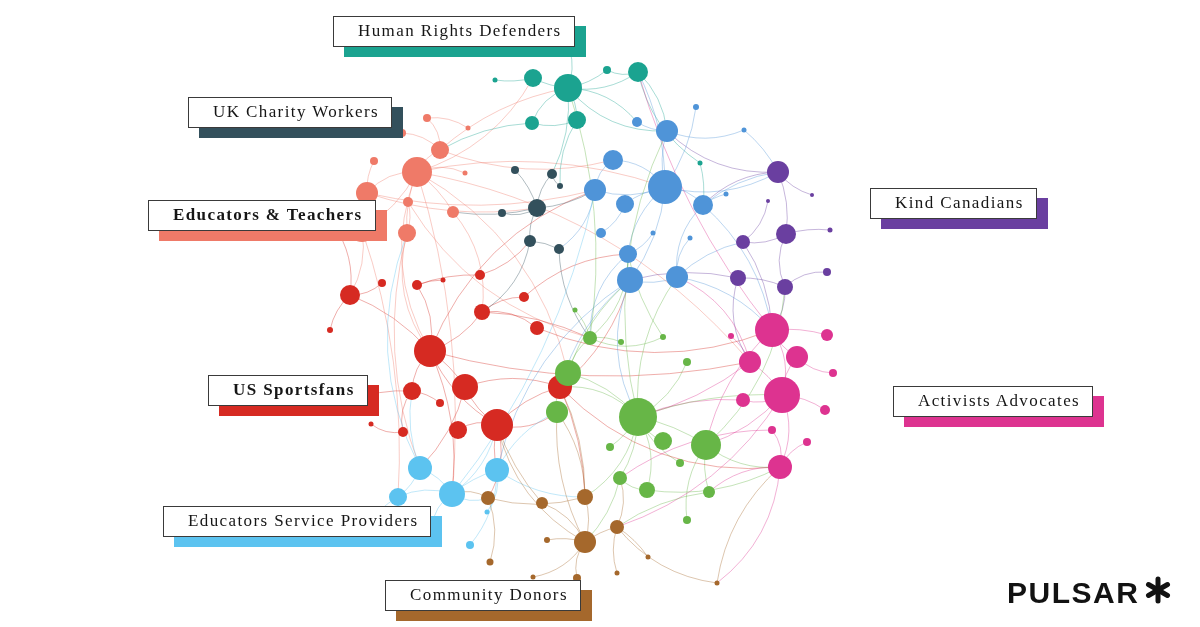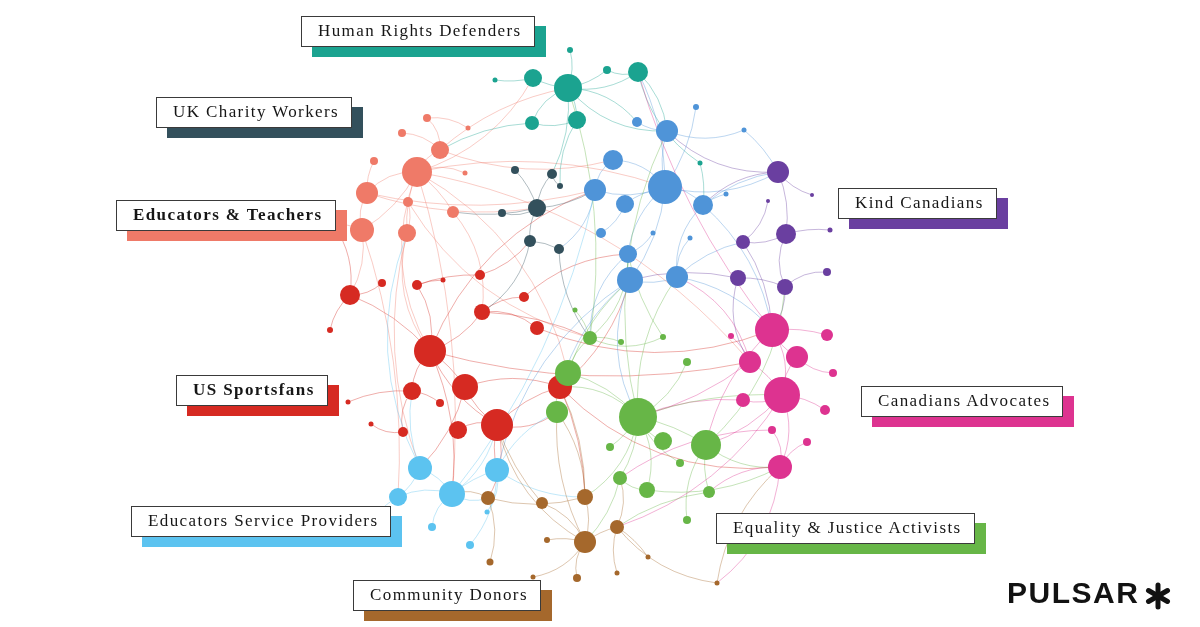--- a/index.html
+++ b/index.html
@@ -7,30 +7,31 @@
     width:1200px;height:627px;position:relative;overflow:hidden;
     background:#ffffff;
     font-family:"Liberation Serif","DejaVu Serif",serif;
   }
   #net{position:absolute;left:0;top:0;z-index:1;}
   #labels{position:absolute;left:0;top:0;width:1200px;height:627px;z-index:3;pointer-events:none;}
   .tag{
     position:absolute;
     background:#ffffff;
     border:1.5px solid #3a3a3a;
-    padding:4px 12px 5px 16px;
+    padding:4px 12px 5px 24px;
     font-size:17px;
     letter-spacing:1.4px;
     color:#161616;
     white-space:nowrap;
     pointer-events:auto;
+    margin-left:32px;
   }
   .logo{
     position:absolute;left:1007px;top:576px;z-index:4;
-    display:flex;align-items:flex-end;gap:5px;
+    display:flex;align-items:flex-start;gap:5px;
     font-family:"Liberation Sans","DejaVu Sans",sans-serif;
     font-weight:700;font-size:30px;letter-spacing:1.5px;color:#121212;
   }
   .logo svg{display:block;}
 </style>
 </head>
 <body>
 
 <svg id="net" width="1200" height="627">
     <path d="M568,88 Q549.5,86.5 533,78" fill="none" stroke="#1ba390" stroke-width="1" stroke-opacity="0.38"></path>
@@ -377,23 +378,22 @@
     <circle cx="648" cy="557" r="2.5" fill="#a5682c"></circle>
     <circle cx="717" cy="583" r="2.5" fill="#a5682c"></circle>
   </svg>
 
 <div id="labels">
     <div class="tag" style="left: 301px; top: 16px; box-shadow: rgb(27, 163, 144) 11px 10px 0px;">Human Rights Defenders</div>
     <div class="tag" style="left: 156px; top: 97px; box-shadow: rgb(51, 80, 92) 11px 10px 0px;">UK Charity Workers</div>
     <div class="tag" style="left: 838px; top: 188px; box-shadow: rgb(106, 63, 160) 11px 10px 0px;">Kind Canadians</div>
     <div class="tag" style="left: 116px; top: 200px; box-shadow: rgb(239, 122, 104) 11px 10px 0px; font-weight: bold;">Educators &amp; Teachers</div>
     <div class="tag" style="left: 176px; top: 375px; box-shadow: rgb(214, 42, 34) 11px 10px 0px; font-weight: bold;">US Sportsfans</div>
-    <div class="tag" style="left: 861px; top: 386px; box-shadow: rgb(221, 51, 144) 11px 10px 0px;">Canadians Advocates</div>
+    <div class="tag" style="left: 861px; top: 386px; box-shadow: rgb(221, 51, 144) 11px 10px 0px;">Activists Advocates</div>
     <div class="tag" style="left: 131px; top: 506px; box-shadow: rgb(92, 195, 240) 11px 10px 0px;">Educators Service Providers</div>
-    <div class="tag" style="left: 716px; top: 513px; box-shadow: rgb(103, 182, 71) 11px 10px 0px;">Equality &amp; Justice Activists</div>
     <div class="tag" style="left: 353px; top: 580px; box-shadow: rgb(165, 104, 44) 11px 10px 0px;">Community Donors</div>
   </div>
 
 <div class="logo">
   <span>PULSAR</span>
   <svg width="28" height="28" viewBox="0 0 28 28">
     <g stroke="#121212" stroke-width="5" stroke-linecap="round">
       <line x1="14" y1="3" x2="14" y2="25"></line>
       <line x1="4.5" y1="8.5" x2="23.5" y2="19.5"></line>
       <line x1="23.5" y1="8.5" x2="4.5" y2="19.5"></line>

